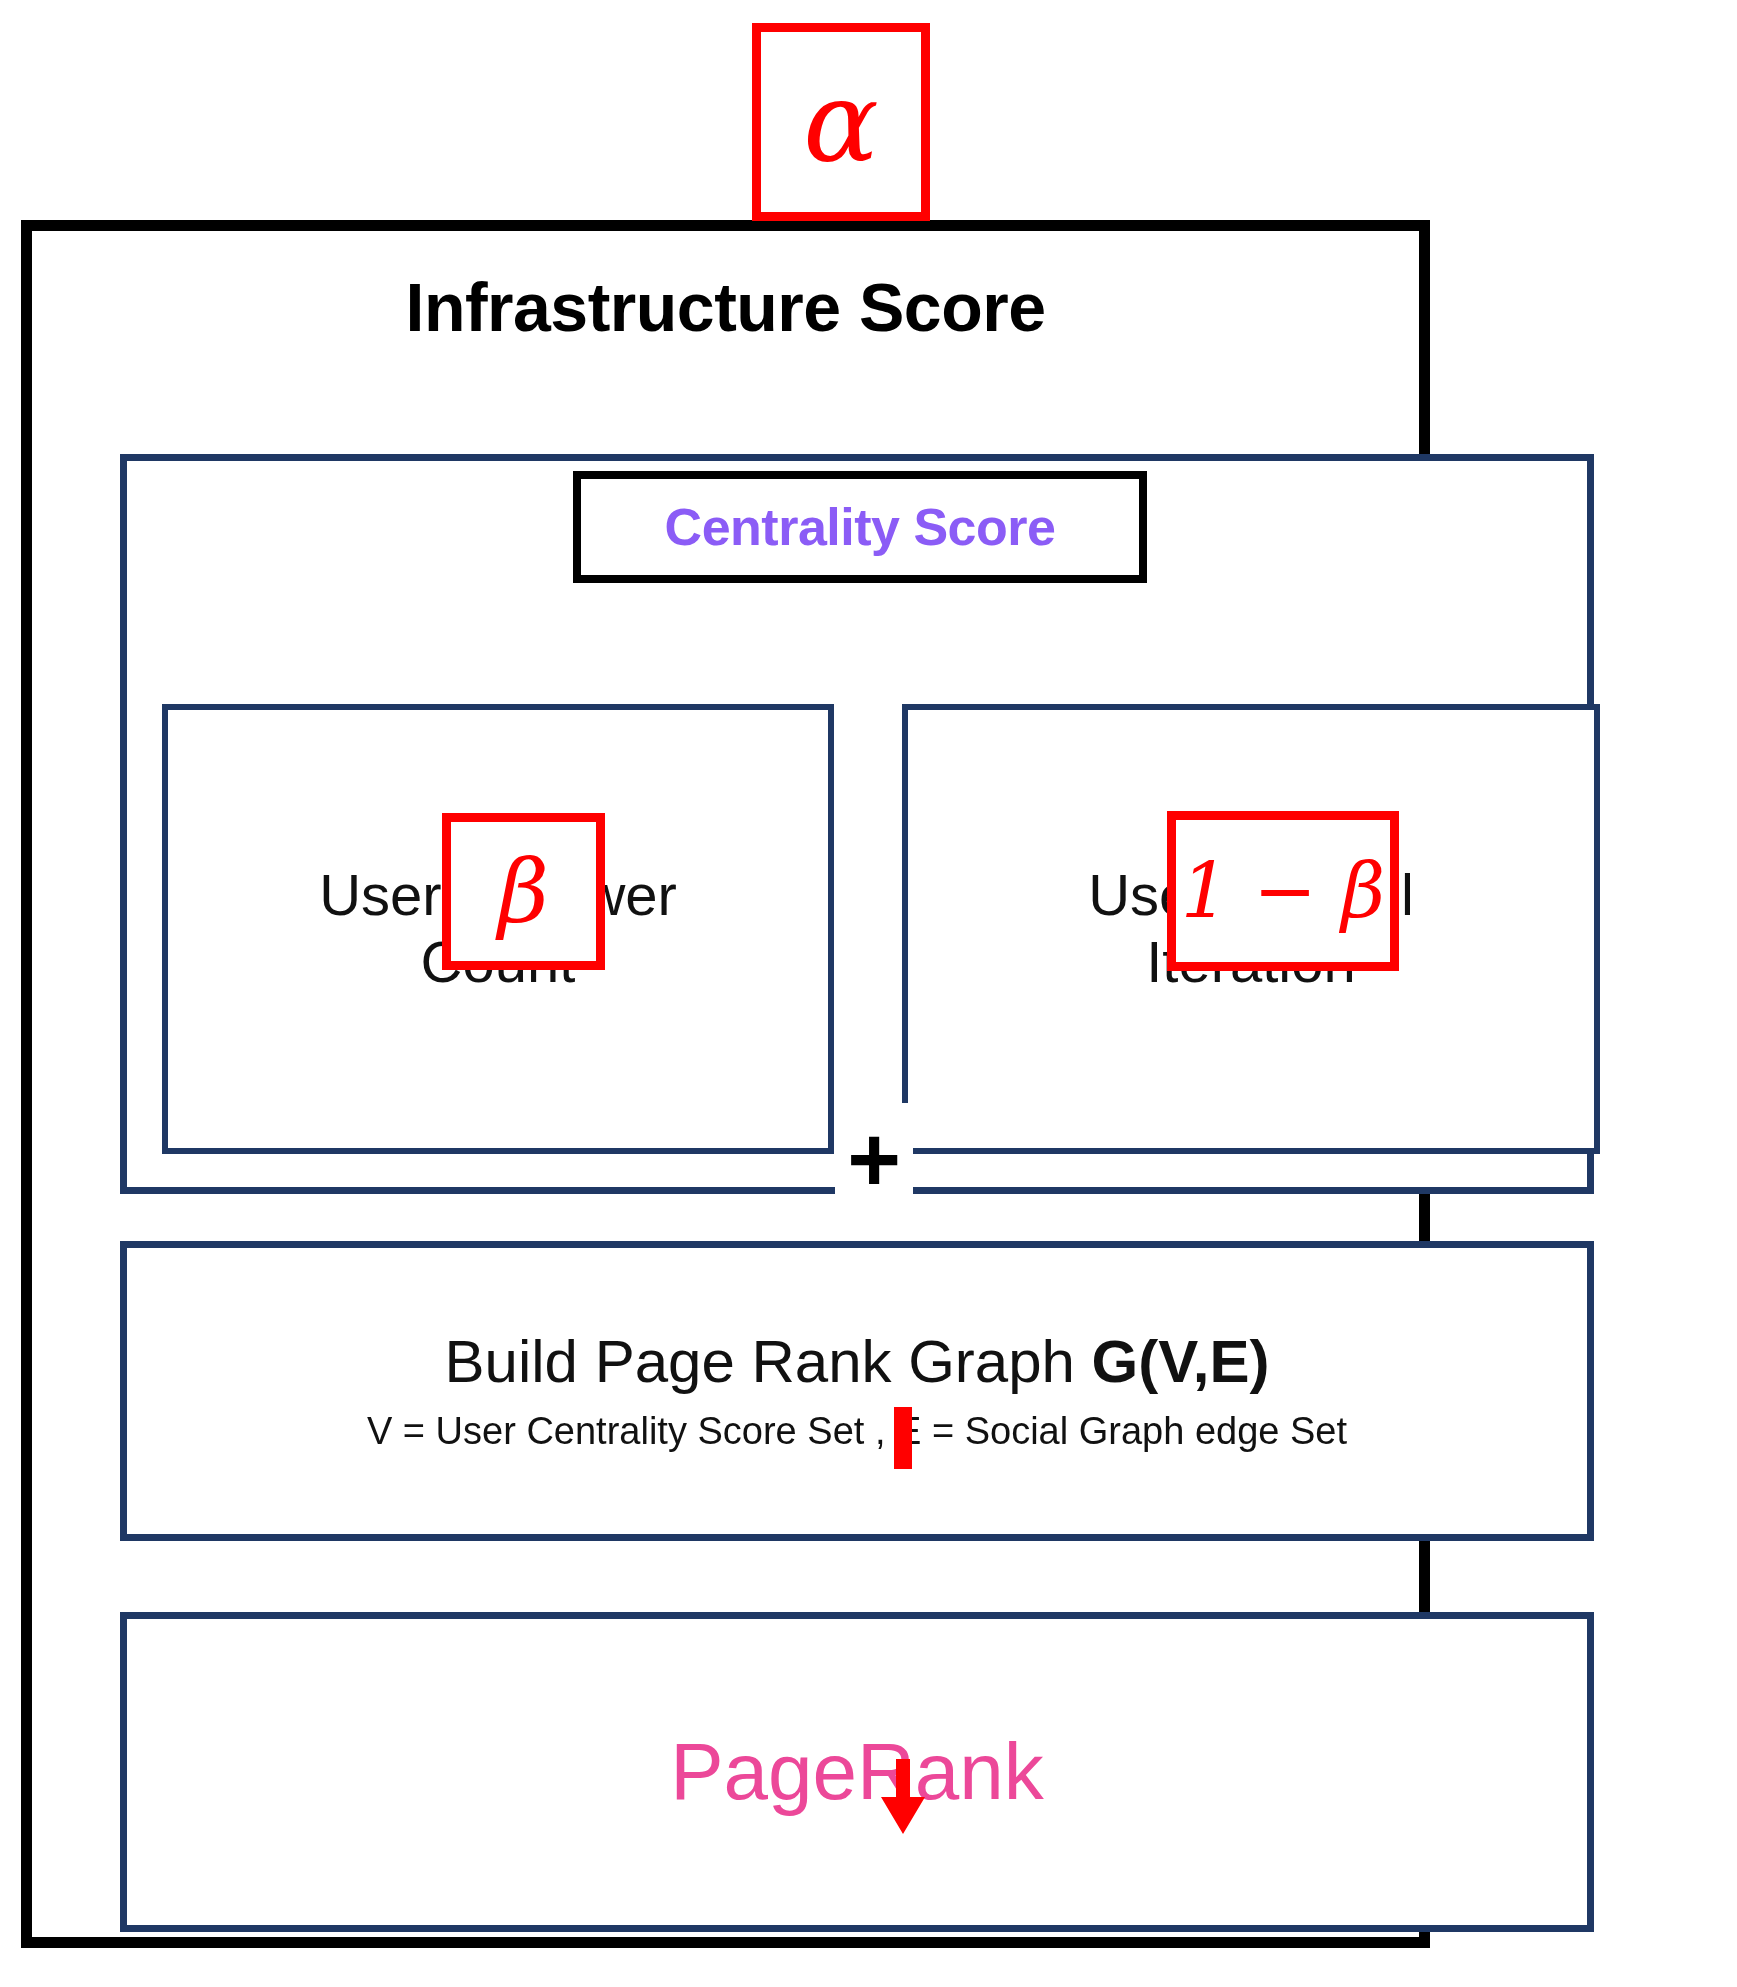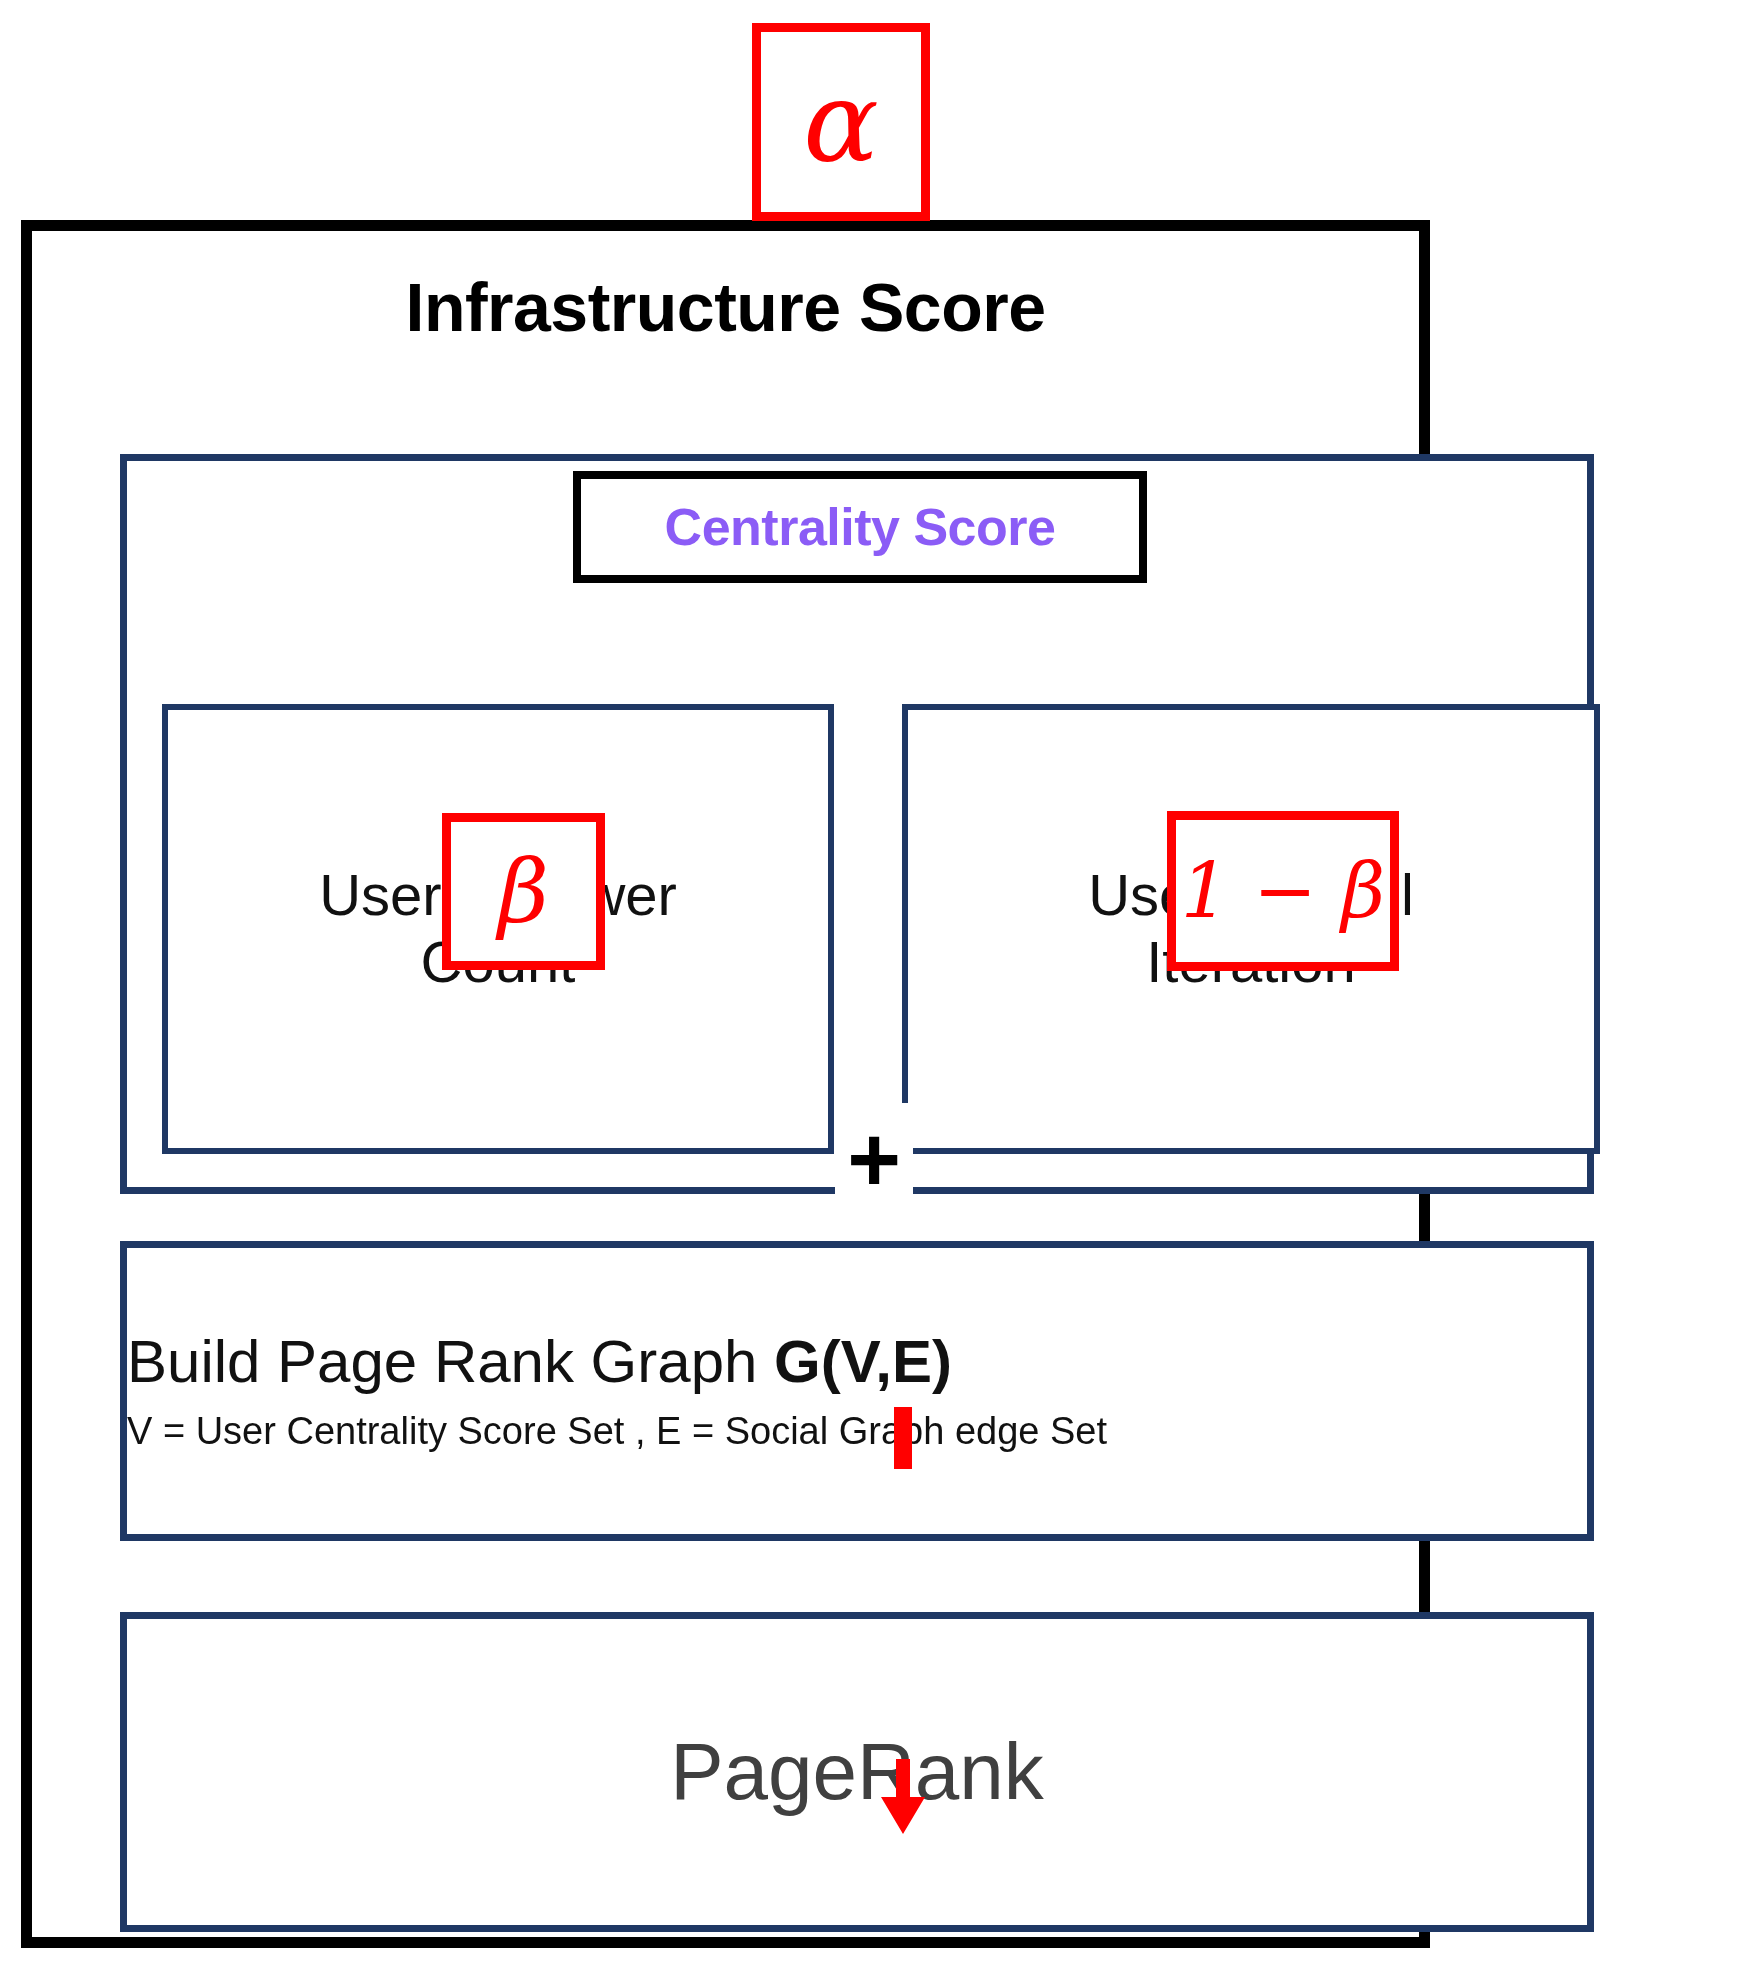--- a/index.html
+++ b/index.html
@@ -174,21 +174,21 @@
     position: absolute;
     left: 88px;
     top: 1010px;
     width: 1474px;
     height: 300px;
     box-sizing: border-box;
     border: 7px solid #1f3864;
     background: #ffffff;
     display: flex;
     flex-direction: column;
-    align-items: flex-start;
+    align-items: center;
     justify-content: center;
   }
   .graph-title {
     font-size: 60px;
     color: #111111;
     line-height: 1.1;
     white-space: nowrap;
   }
   .graph-title b { font-weight: bold; }
   .graph-sub {
@@ -206,21 +206,21 @@
     top: 1381px;
     width: 1474px;
     height: 320px;
     box-sizing: border-box;
     border: 7px solid #1f3864;
     background: #ffffff;
     display: flex;
     align-items: center;
     justify-content: center;
     font-size: 80px;
-    color: #404040;
+    color: #ec4899;
     line-height: 1;
   }
 </style>
 </head>
 <body>
 
 <div id="canvas">
 
   <div class="outer-frame">
 

